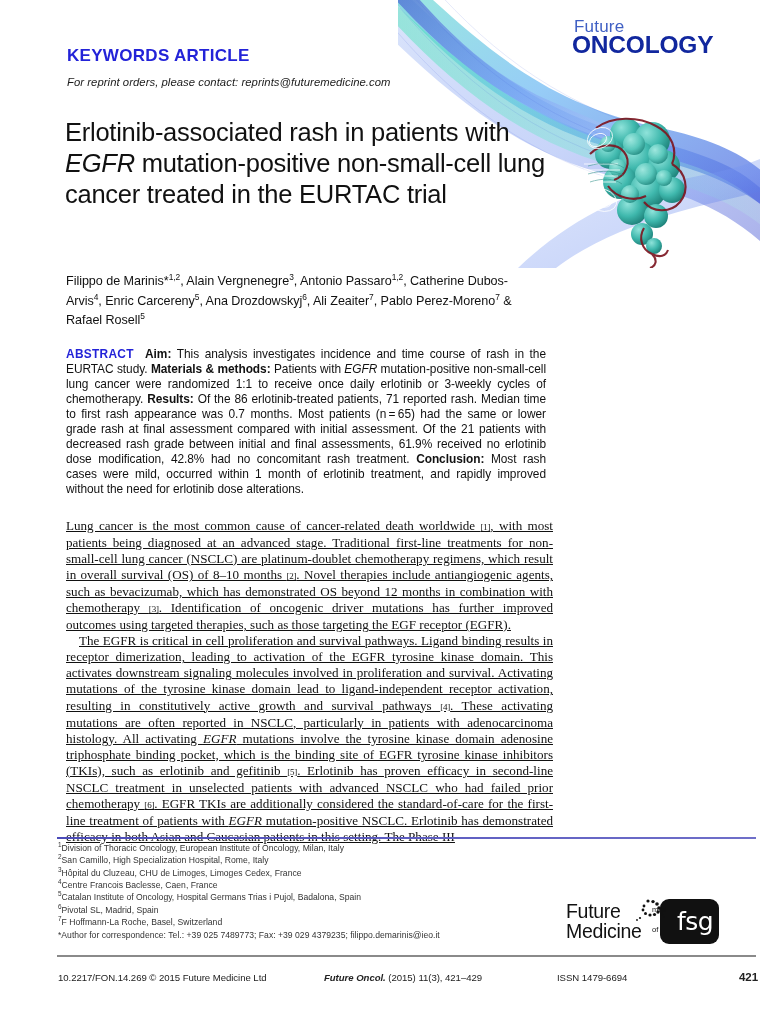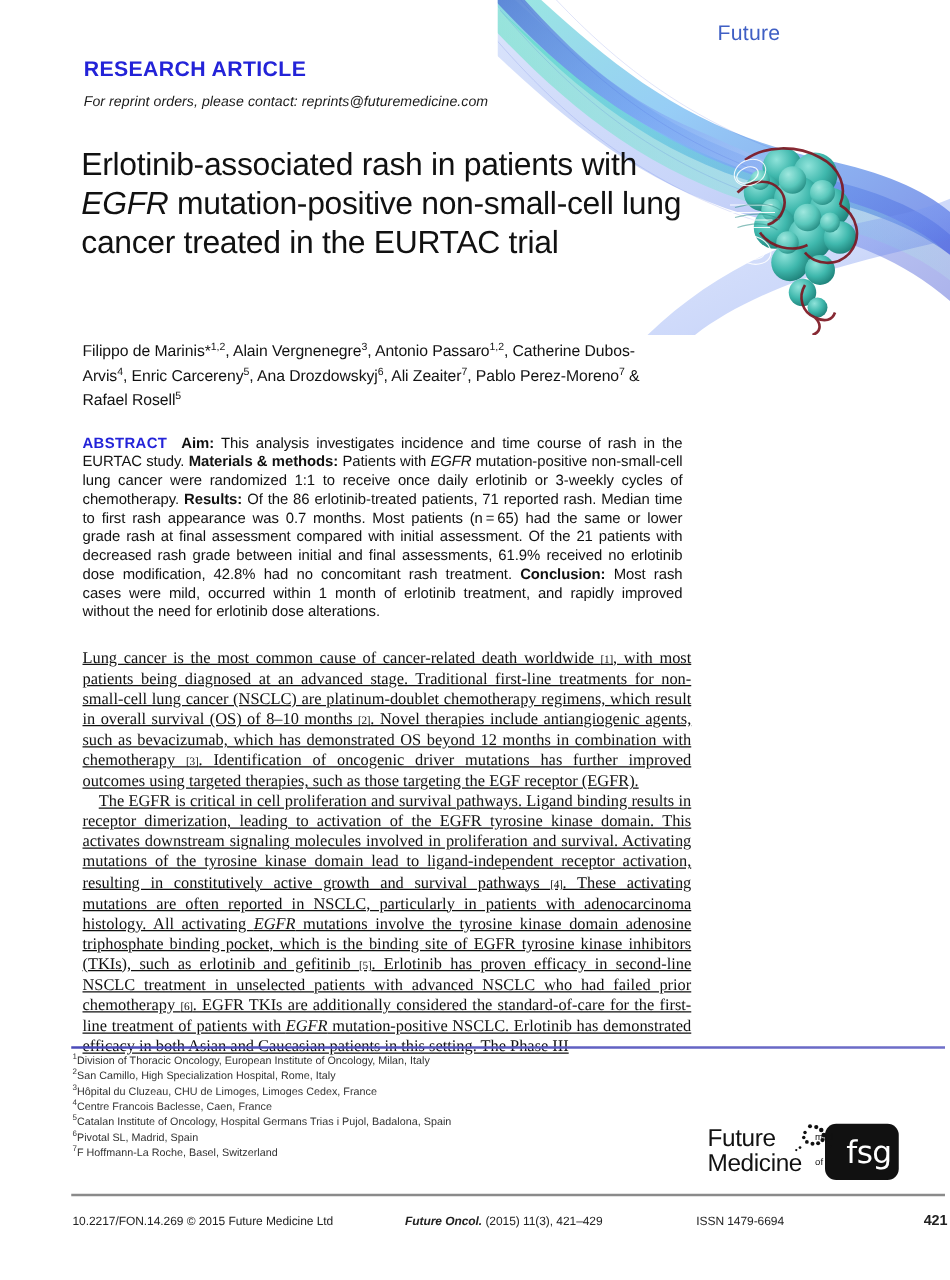--- a/index.html
+++ b/index.html
@@ -378,23 +378,24 @@
           <path d="M -6 42 C 8 38, 22 38, 30 44"></path>
           <path d="M -6 50 C 8 46, 22 46, 30 52"></path>
           <path d="M -4 58 C 8 54, 20 54, 28 60"></path>
         </g>
       </g>
     </svg>
   </div>
 
   <div class="journal-logo">
     <span class="jl-future">Future</span>
-  </div>
-
-  <div class="research-label">RESEARCH ARTICLE</div>
+    <span class="jl-onc">ONCOLOGY</span>
+  </div>
+
+  <div class="research-label">KEYWORDS ARTICLE</div>
   <div class="reprint-line">For reprint orders, please contact: reprints@futuremedicine.com</div>
 
   <h1 class="article-title"><span>Erlotinib-associated rash in patients with </span><em>EGFR</em><span> mutation-positive non-small-cell lung cancer treated in the EURTAC trial</span></h1>
 
   <div class="authors">
     Filippo de Marinis*<sup>1,2</sup>, Alain Vergnenegre<sup>3</sup>, Antonio Passaro<sup>1,2</sup>, Catherine Dubos-Arvis<sup>4</sup>, Enric Carcereny<sup>5</sup>, Ana Drozdowskyj<sup>6</sup>, Ali Zeaiter<sup>7</sup>, Pablo Perez-Moreno<sup>7</sup> &amp; Rafael Rosell<sup>5</sup>
   </div>
 
   <div class="abstract"><span class="ab-head">ABSTRACT</span>&nbsp;&nbsp;<b>Aim:</b><span> This analysis investigates incidence and time course of rash in the EURTAC study. </span><b>Materials &amp; methods:</b><span> Patients with </span><em>EGFR</em><span> mutation-positive non-small-cell lung cancer were randomized 1:1 to receive once daily erlotinib or 3-weekly cycles of chemotherapy. </span><b>Results:</b><span> Of the 86 erlotinib-treated patients, 71 reported rash. Median time to first rash appearance was 0.7 months. Most patients (n = 65) had the same or lower grade rash at final assessment compared with initial assessment. Of the 21 patients with decreased rash grade between initial and final assessments, 61.9% received no erlotinib dose modification, 42.8% had no concomitant rash treatment. </span><b>Conclusion:</b><span> Most rash cases were mild, occurred within 1 month of erlotinib treatment, and rapidly improved without the need for erlotinib dose alterations.</span></div>
 
@@ -407,20 +408,21 @@
   <div class="rule-affil"></div>
 
   <div class="affiliations">
     <div><sup>1</sup><span>Division of Thoracic Oncology, European Institute of Oncology, Milan, Italy</span></div>
     <div><sup>2</sup><span>San Camillo, High Specialization Hospital, Rome, Italy</span></div>
     <div><sup>3</sup><span>Hôpital du Cluzeau, CHU de Limoges, Limoges Cedex, France</span></div>
     <div><sup>4</sup><span>Centre Francois Baclesse, Caen, France</span></div>
     <div><sup>5</sup><span>Catalan Institute of Oncology, Hospital Germans Trias i Pujol, Badalona, Spain</span></div>
     <div><sup>6</sup><span>Pivotal SL, Madrid, Spain</span></div>
     <div><sup>7</sup><span>F Hoffmann-La Roche, Basel, Switzerland</span></div>
+    <div class="corr">*Author for correspondence: Tel.: +39 025 7489773; Fax: +39 029 4379235; filippo.demarinis@ieo.it</div>
   </div>
 
   <div class="pub-logos">
     <div class="fm-wordmark">
       <span>Future</span>
       <span class="fm-l2">Medicine</span>
       <svg class="fm-dots" viewBox="0 0 40 26">
         <g fill="#111">
           <circle cx="20" cy="3" r="1.6"></circle>
             <circle cx="25" cy="3.6" r="1.7"></circle>

